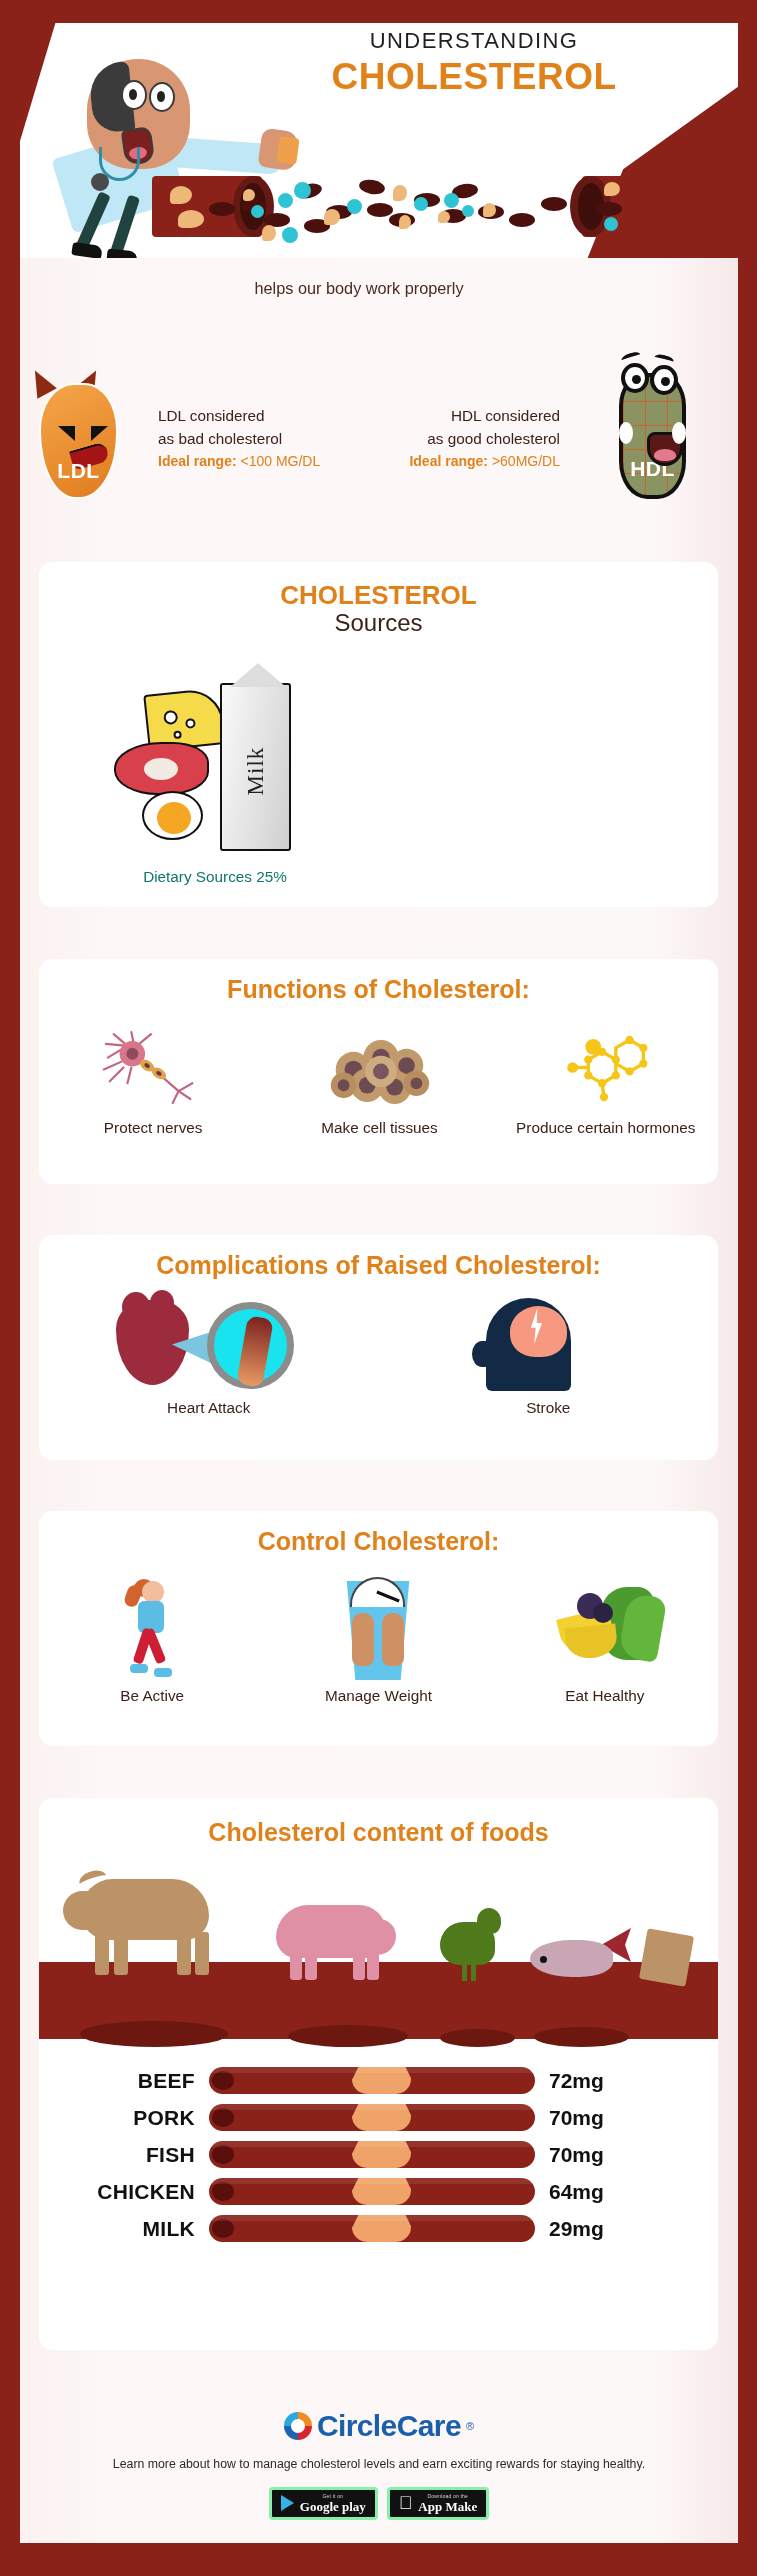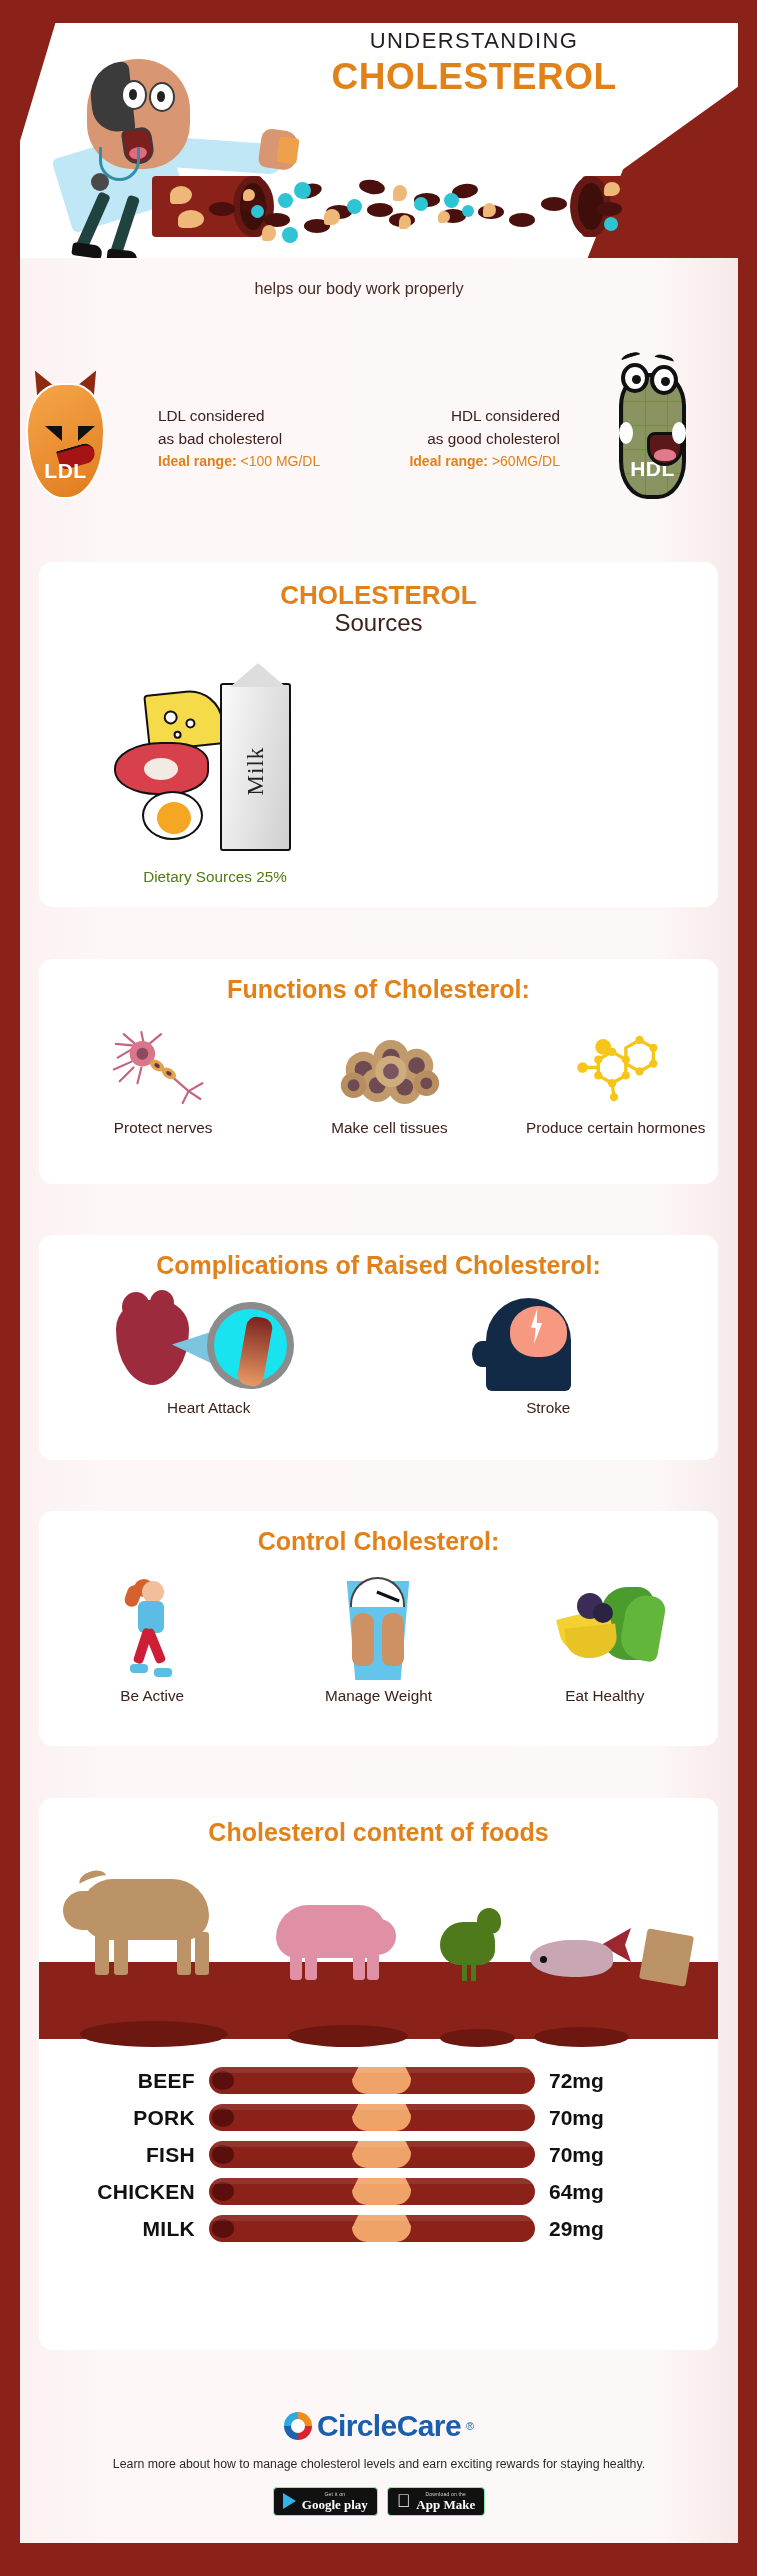--- a/index.html
+++ b/index.html
@@ -113,21 +113,21 @@
   .cyan{ position:absolute; background:#2EC4D4; border-radius:50%; }
   
   .waxy {
     position:absolute; left:0; width:718px; top:276px; text-align:center;
     font-size:16.3px; color:#4A2A22; line-height:1.55;
   }
   
   .lipo-row { position:absolute; left:0; top:363px; width:718px; height:158px; }
   .ldl-fig { position:absolute; left:18px; top:0px; width:95px; height:143px; }
   .blob {
-    position:absolute; left:8px; top:20px; width:79px; height:116px;
+    position:absolute; left:21px; top:20px; width:79px; height:116px;
     background:linear-gradient(150deg,#F5A64A,#E07C1E);
     border-radius:44% 42% 48% 46% / 40% 40% 56% 58%;
     border:2px solid #fff;
   }
   .horn{position:absolute;width:0;height:0;border-left:11px solid transparent;
     border-right:11px solid transparent;border-bottom:26px solid #8C2B12;}
   .horn-l{left:12px;top:6px;transform:rotate(-28deg);}
   .horn-r{left:61px;top:6px;transform:rotate(28deg);}
   .angry-eye{position:absolute;top:41px;width:0;height:0;
     border-top:15px solid #111;}
@@ -215,25 +215,25 @@
   .gall{position:absolute;left:61px;top:-6px;width:61px;height:77px;background:#BC1F24;
     border-radius:50%;}
   .gall i{position:absolute;background:#EEC08A;border-radius:50%;}
   .gall::after{content:"";position:absolute;left:24px;top:61px;width:0;height:0;
     border-left:8px solid transparent;border-right:8px solid transparent;
     border-top:24px solid #BC1F24;}
   .liver-txt{position:absolute;left:187px;top:91px;width:134px;}
   .liver-h{font-size:21px;font-weight:bold;color:#3D211B;letter-spacing:0.4px;}
   .liver-p{font-size:14px;color:#3D211B;line-height:1.33;margin-top:2px;}
   .dietary-cap{position:absolute;left:0;top:197px;width:296px;text-align:center;
-    font-size:15.3px;color:#4d7c0f;}
+    font-size:15.3px;color:#0f766e;}
   
   #card-functions { top:959px; height:225px; }
   #card-functions .card-title { font-size:25px; padding-top:16px; }
-  .fn-row { position:absolute; top:67px; left:11px; width:679px; display:flex; }
+  .fn-row { position:absolute; top:67px; left:1px; width:679px; display:flex; }
   .fn-col { flex:1; text-align:center; }
   .fn-art { height:79px; position:relative; }
   .fn-lbl { margin-top:12px; font-size:15.3px; color:#3D211B; line-height:1.38; }
   .neuron{position:absolute;left:50%;top:4px;transform:translateX(-50%);}
   .cells{position:absolute;left:50%;top:6px;transform:translateX(-50%);}
   .hormone{position:absolute;left:50%;top:4px;transform:translateX(-50%);}
   
   #card-comp { top:1235px; height:225px; }
   #card-comp .card-title { font-size:25px; padding-top:16px; }
   .cp-row{position:absolute;top:61px;left:0;width:679px;display:flex;}
@@ -348,21 +348,21 @@
   .logo-wrap { margin-top:45px; display:flex; align-items:center; justify-content:center; gap:5px;}
   .logo-mark{position:relative;width:28px;height:28px;border-radius:50%;overflow:hidden;
     background:conic-gradient(#F28B20 0 25%, #D9232E 25% 50%, #1E63B0 50% 75%, #2CA9DF 75% 100%);}
   .logo-mark::after{content:"";position:absolute;left:7px;top:7px;width:14px;height:14px;
     background:#fff;border-radius:50%;}
   .logo-text{font-size:30px;font-weight:bold;color:#1A5FAE;letter-spacing:-0.6px;}
   .logo-reg{font-size:11px;color:#1A5FAE;vertical-align:super;}
   .tagline{font-size:17px;color:#1A5FAE;margin-top:-2px;}
   .learn{font-size:12.3px;color:#2A2A2A;margin-top:14px;}
   .badges{display:flex;gap:9px;justify-content:center;margin-top:16px;}
-  .badge{display:flex;align-items:center;gap:6px;background:#111;border:1px solid #86efac;
+  .badge{display:flex;align-items:center;gap:6px;background:#111;border:3px solid #86efac;
     border-radius:4px;padding:4px 9px;}
   .badge-sub{font-size:5px;color:#d6d6d6;line-height:1.1;letter-spacing:0.2px;}
   .badge-main{font-size:13px;color:#fff;font-weight:bold;line-height:1;
     font-family:"Liberation Serif",serif;}
   .gp-tri{width:0;height:0;border-top:8px solid transparent;border-bottom:8px solid transparent;
     border-left:13px solid #34B3E8;}
   .apple-glyph{font-size:18px;color:#fff;line-height:1;}
   .bar-bottom{position:absolute;left:20px;top:2543px;width:718px;height:33px;background:#8A2219;}
 </style>
 </head>

